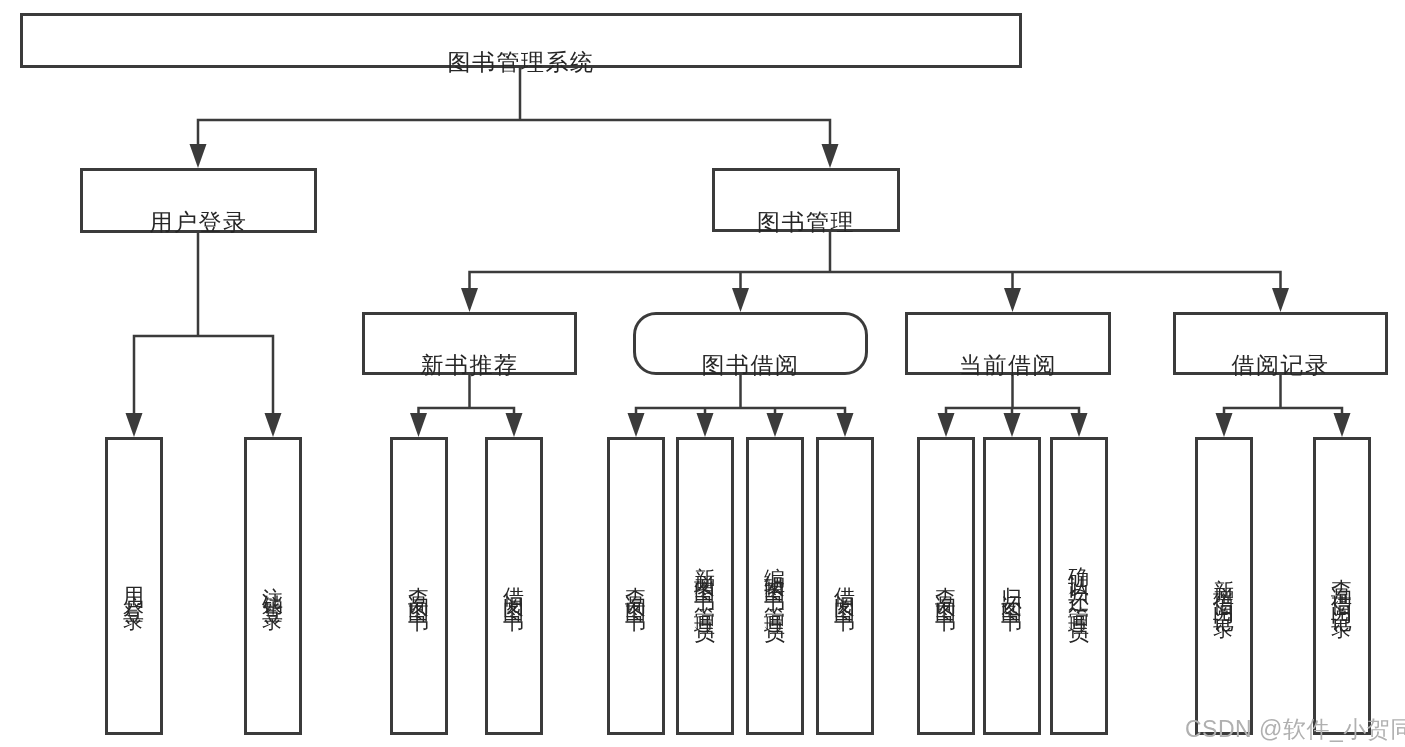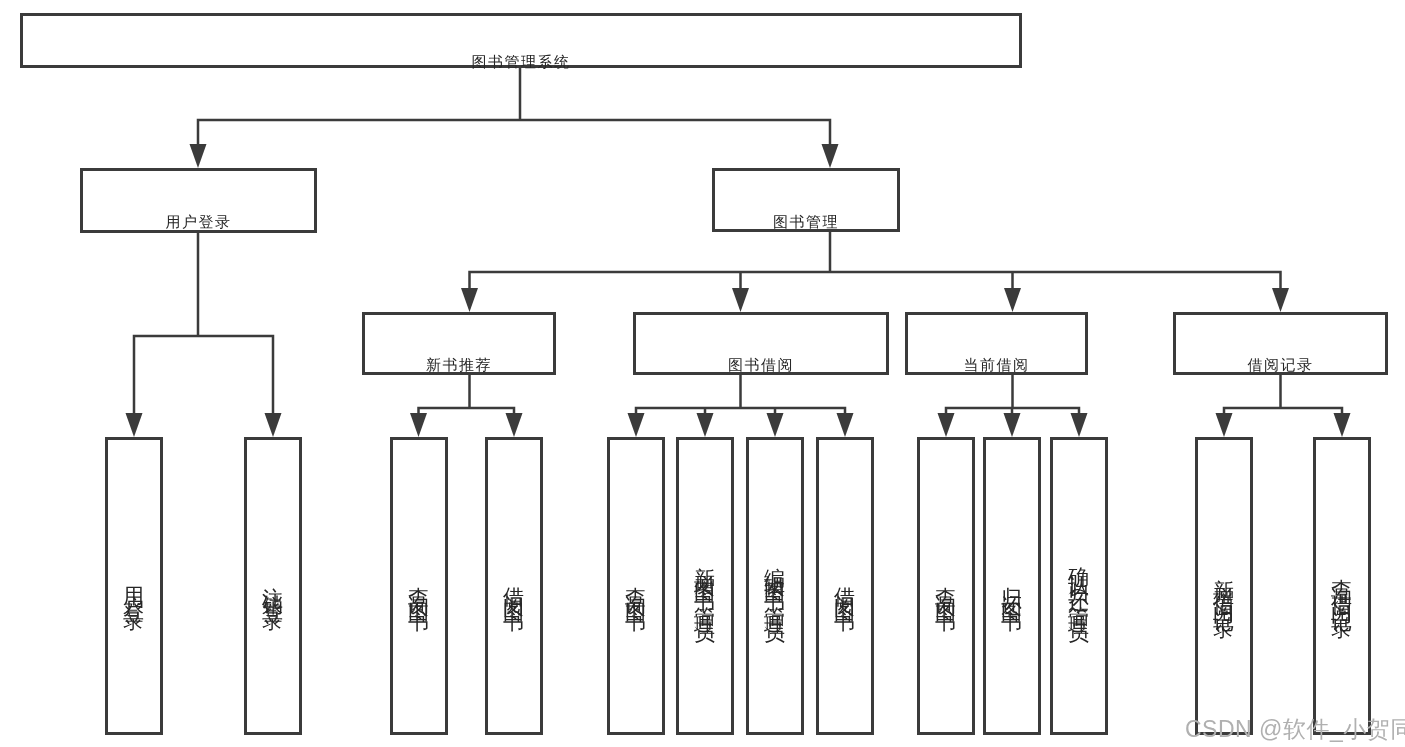--- a/index.html
+++ b/index.html
@@ -18,21 +18,21 @@
     position: absolute;
     box-sizing: border-box;
     border: 3px solid #3b3b3b;
     background: #ffffff;
     display: flex;
     align-items: center;
     justify-content: center;
     z-index: 2;
     color: #262626;
   }
-  .hlabel { font-size: 15px; letter-spacing: 1.5px; white-space: nowrap; margin-top: 44px; }
+  .hlabel { font-size: 23px; letter-spacing: 1.5px; white-space: nowrap; margin-top: 44px; }
   .vlabel {
     writing-mode: vertical-rl;
     text-orientation: mixed;
     font-size: 21px;
     letter-spacing: 8px;
     color: #262626;
     line-height: 1;
   }
   .watermark {
     position: absolute;
@@ -97,27 +97,27 @@
     <span class="hlabel">图书管理系统</span>
   </div>
 
   <div class="box" style="left:80px; top:168px; width:237px; height:65px;">
     <span class="hlabel">用户登录</span>
   </div>
   <div class="box" style="left:712px; top:168px; width:188px; height:64px;">
     <span class="hlabel">图书管理</span>
   </div>
 
-  <div class="box" style="left:362px; top:312px; width:194px; height:63px;">
+  <div class="box" style="left:362px; top:312px; width:215px; height:63px;">
     <span class="hlabel">新书推荐</span>
   </div>
-  <div class="box" style="left:633px; top:312px; width:256px; height:63px;">
+  <div class="box" style="left:633px; top:312px; width:235px; height:63px;border-radius:23px;">
     <span class="hlabel">图书借阅</span>
   </div>
-  <div class="box" style="left:905px; top:312px; width:183px; height:63px;">
+  <div class="box" style="left:905px; top:312px; width:206px; height:63px;">
     <span class="hlabel">当前借阅</span>
   </div>
   <div class="box" style="left:1173px; top:312px; width:215px; height:63px;">
     <span class="hlabel">借阅记录</span>
   </div>
 
   <div class="box" style="left:105px; top:437px; width:58px; height:298px;">
     <span class="vlabel">用户登录</span>
   </div>
   <div class="box" style="left:244px; top:437px; width:58px; height:298px;">

